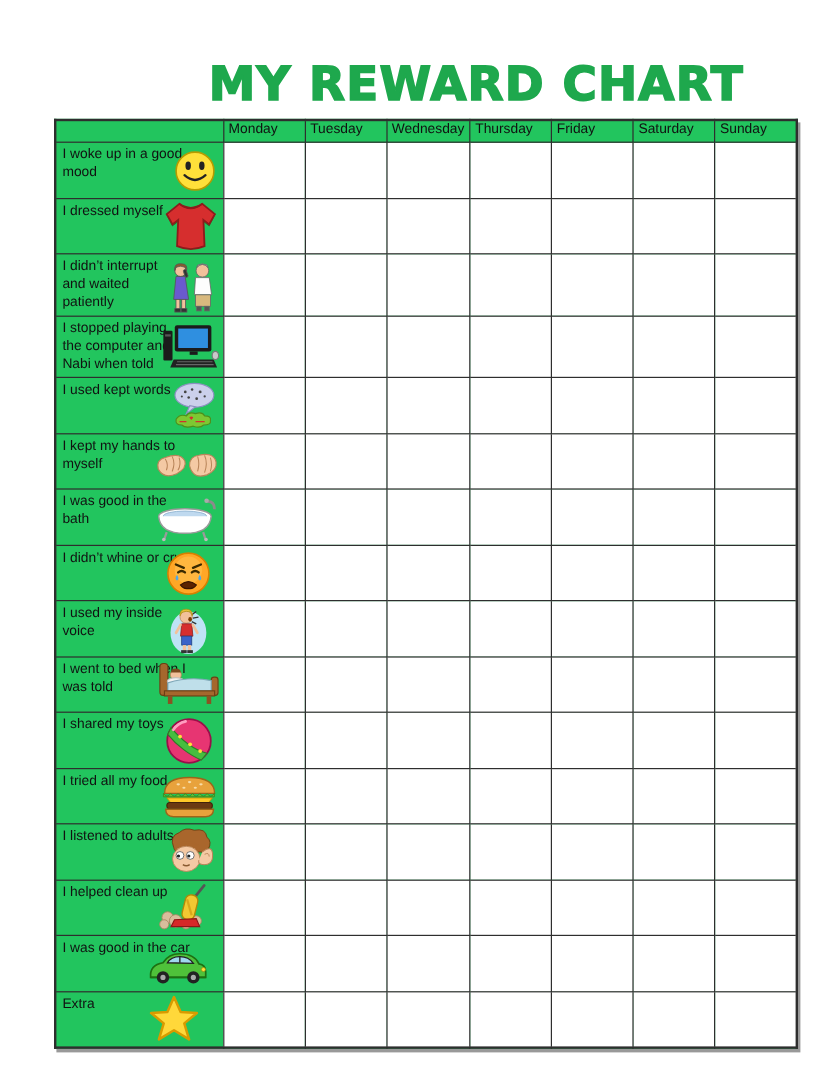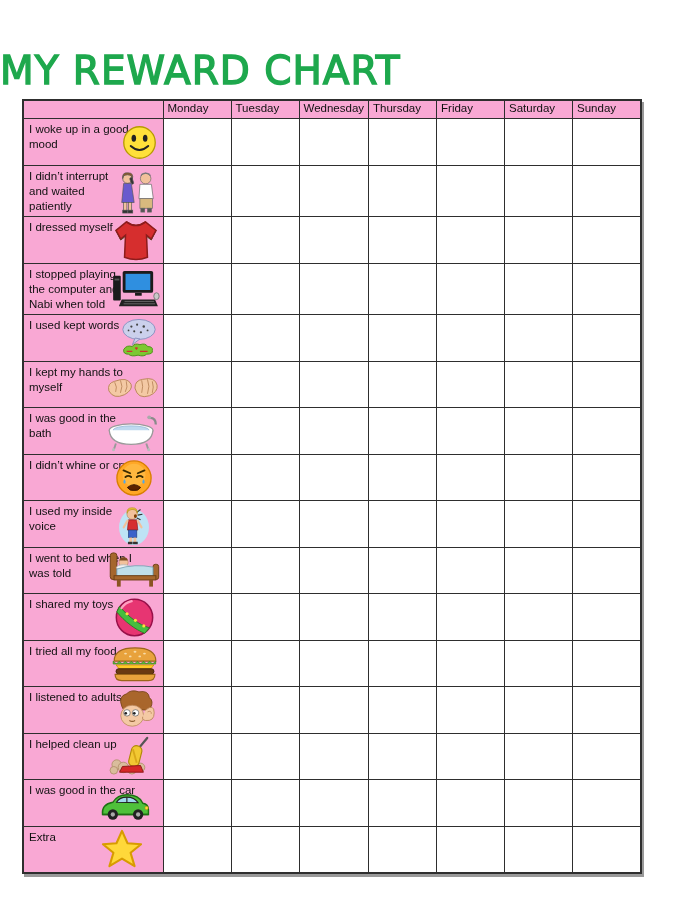--- a/index.html
+++ b/index.html
@@ -1,22 +1,22 @@
 <!DOCTYPE html>
 <html><head>
 <meta charset="utf-8">
 <style>
   html,body{margin:0;padding:0;}
   body{width:695px;height:900px;background:#fff;position:relative;
        font-family:"Liberation Sans",sans-serif;color:#111;}
-  .title{position:absolute;top:48px;left:0;width:620px;text-align:left;
-         font-family:"DejaVu Sans",sans-serif;font-weight:400;font-size:39px;
+  .title{position:absolute;top:48px;left:0;width:620px;text-align:right;
+         font-family:"DejaVu Sans",sans-serif;font-weight:700;font-size:39px;
          letter-spacing:1px;color:#1EA84D;-webkit-text-stroke:1.4px #1EA84D;}
-  table.chart{position:absolute;left:22px;top:99px;border-collapse:collapse;
-        table-layout:fixed;background:#f9a8d4;border:2px solid #2e2e2e;
+  table.chart{position:absolute;left:45px;top:99px;border-collapse:collapse;
+        table-layout:fixed;background:#22c55e;border:2px solid #2e2e2e;
         box-shadow:2px 3px 0 rgba(128,128,128,.8);padding-left:24px;}
   col.c-task{width:140px;} col.c-day{width:68px;}
   th,td{border:1px solid #2e2e2e;padding:0;vertical-align:top;}
   th{height:15px;font-size:11.5px;font-weight:normal;text-align:left;
      padding:1px 4px;white-space:nowrap;}
   tr.r{height:46.5px;}
   td.lc{position:relative;padding:3px 4px 2px 5px;font-size:11.5px;line-height:1.32;}
   .lt{display:block;max-width:112px;}
   .ic{position:absolute;right:3px;bottom:2px;line-height:0;}
   td.dc{background:#fff;}
@@ -63,59 +63,59 @@
         <td class="dc"></td>
         <td class="dc"></td>
         <td class="dc"></td>
         <td class="dc"></td>
         <td class="dc"></td>
         <td class="dc"></td>
 </tr>
 
 <tr class="r">
   <td class="lc">
+    <span class="lt">I dressed myself</span>
+    <span class="ic"><svg width="48" height="42" viewBox="0 0 50 44">
+              <path d="M4 12 L9 22 L13 19 L8 9 Z" fill="#3FA83F" stroke="#2a6e2a"></path>
+              <path d="M46 12 L41 22 L37 19 L42 9 Z" fill="#3FA83F" stroke="#2a6e2a"></path>
+              <path d="M15 3 L4 12 L9 21 L14 17 L13 40 Q25 45 37 40 L36 17 L41 21 L46 12 L35 3 Q25 10 15 3 Z" fill="#D62E2E" stroke="#8c1c1c" stroke-width="1.6"></path>
+              <path d="M15 3 Q25 11 35 3" fill="none" stroke="#8c1c1c" stroke-width="1.4"></path>
+            </svg></span>
+  </td>
+  <td class="dc"></td>
+        <td class="dc"></td>
+        <td class="dc"></td>
+        <td class="dc"></td>
+        <td class="dc"></td>
+        <td class="dc"></td>
+        <td class="dc"></td>
+</tr>
+
+<tr class="r">
+  <td class="lc">
     <span class="lt" style="max-width:86px">I didn’t interrupt and waited patiently</span>
     <span class="ic"><svg width="44" height="44" viewBox="0 0 46 46">
               <g stroke="#666" stroke-width="0.7">
                 <circle cx="31" cy="9" r="5.5" fill="#F2C19B"></circle>
                 <path d="M26 6 Q31 1 36 6 L35 4 Q31 2 27 4 Z" fill="#cfcfcf"></path>
                 <path d="M25 15 L37 15 L39 30 L24 30 Z" fill="#fdfdfd"></path>
                 <rect x="25" y="30" width="13" height="10" fill="#D8B97E"></rect>
                 <rect x="26" y="40" width="4" height="4" fill="#555"></rect>
                 <rect x="33" y="40" width="4" height="4" fill="#555"></rect>
               </g>
               <g stroke="#555" stroke-width="0.7">
                 <circle cx="12" cy="9" r="5" fill="#F2C19B"></circle>
                 <path d="M7 9 Q6 2 13 3 Q19 3 17 10 L16 6 Q12 4 8 6 Z" fill="#8B5A2B"></path>
                 <rect x="15" y="8" width="2.6" height="7" rx="1.2" fill="#333" transform="rotate(-18 16 11)"></rect>
                 <path d="M8 14 L16 14 L19 34 L6 34 Z" fill="#6A5ACD"></path>
                 <rect x="8" y="34" width="3.4" height="9" fill="#F2C19B"></rect>
                 <rect x="13" y="34" width="3.4" height="9" fill="#F2C19B"></rect>
                 <rect x="7" y="42" width="5" height="3" fill="#333"></rect>
                 <rect x="12.5" y="42" width="5" height="3" fill="#333"></rect>
               </g>
-            </svg></span>
-  </td>
-  <td class="dc"></td>
-        <td class="dc"></td>
-        <td class="dc"></td>
-        <td class="dc"></td>
-        <td class="dc"></td>
-        <td class="dc"></td>
-        <td class="dc"></td>
-</tr>
-
-<tr class="r">
-  <td class="lc">
-    <span class="lt">I dressed myself</span>
-    <span class="ic"><svg width="48" height="42" viewBox="0 0 50 44">
-              <path d="M4 12 L9 22 L13 19 L8 9 Z" fill="#3FA83F" stroke="#2a6e2a"></path>
-              <path d="M46 12 L41 22 L37 19 L42 9 Z" fill="#3FA83F" stroke="#2a6e2a"></path>
-              <path d="M15 3 L4 12 L9 21 L14 17 L13 40 Q25 45 37 40 L36 17 L41 21 L46 12 L35 3 Q25 10 15 3 Z" fill="#D62E2E" stroke="#8c1c1c" stroke-width="1.6"></path>
-              <path d="M15 3 Q25 11 35 3" fill="none" stroke="#8c1c1c" stroke-width="1.4"></path>
             </svg></span>
   </td>
   <td class="dc"></td>
         <td class="dc"></td>
         <td class="dc"></td>
         <td class="dc"></td>
         <td class="dc"></td>
         <td class="dc"></td>
         <td class="dc"></td>
 </tr>

